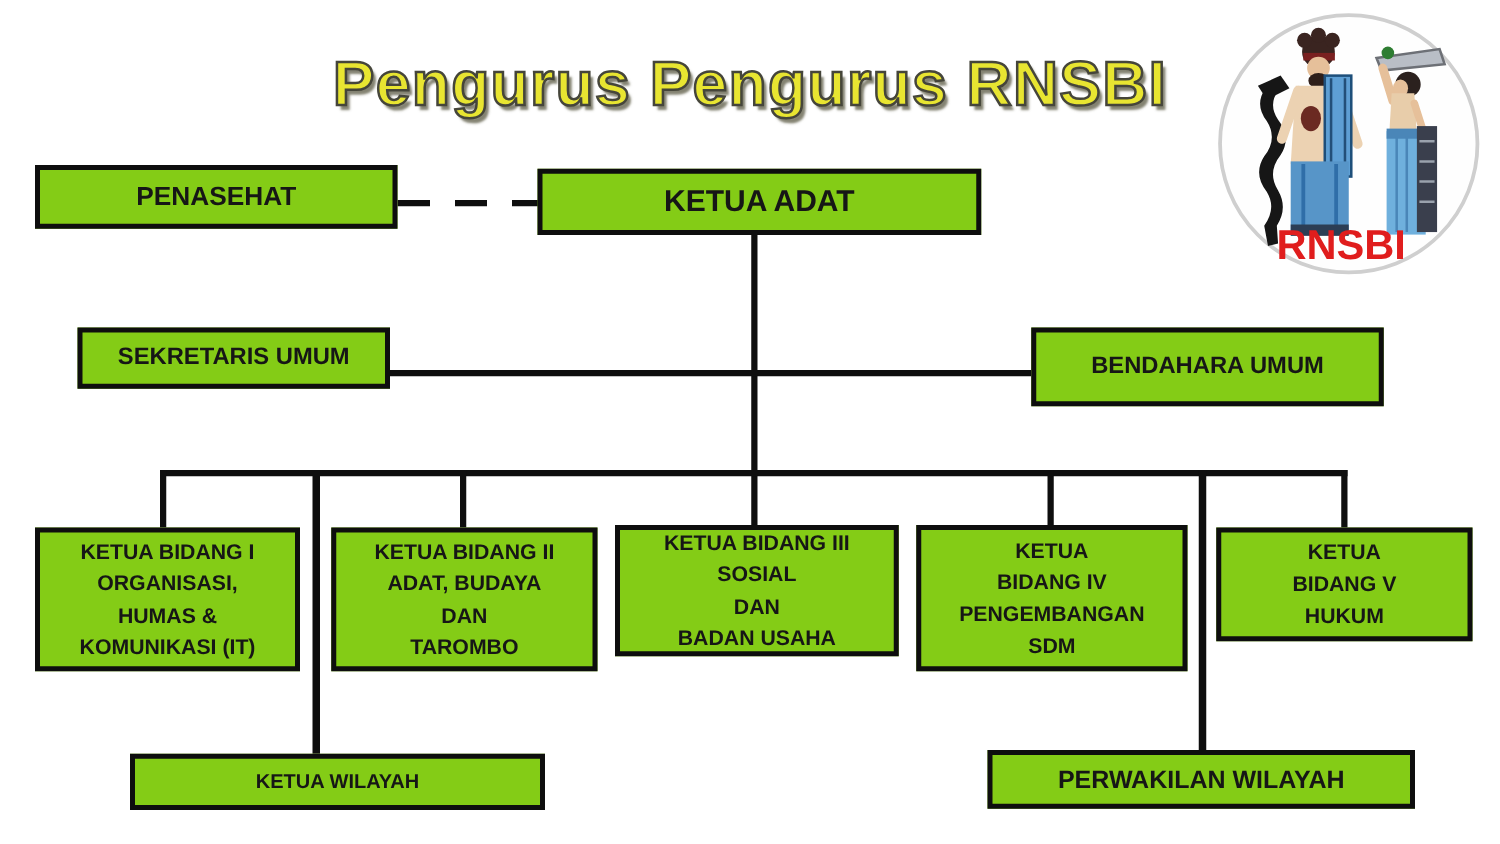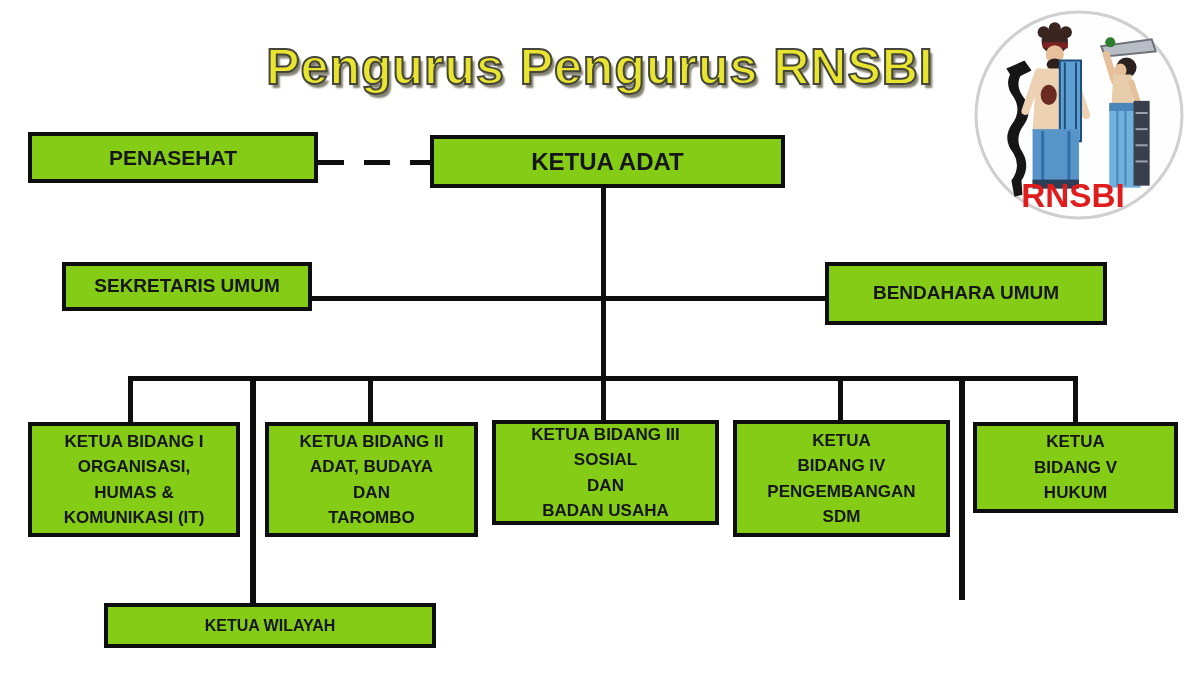--- a/index.html
+++ b/index.html
@@ -86,20 +86,21 @@
 DAN
 BADAN USAHA</div>
   <div class="node n-b4">KETUA
 BIDANG IV
 PENGEMBANGAN
 SDM</div>
   <div class="node n-b5">KETUA
 BIDANG V
 HUKUM</div>
   <div class="node n-kw">KETUA WILAYAH</div>
+  <div class="node n-pw">PERWAKILAN WILAYAH</div>
 
   <svg class="logo" viewBox="0 0 212 212">
     <circle cx="106" cy="106" r="102" fill="#fefefe" stroke="#cfcfcf" stroke-width="3"></circle>
 
     <g>
       <path d="M40 62 q-9 13 1 26 q9 14 -2 28 q-9 14 2 28 q8 13 -2 27 l3 16 l8 -2 l-1 -14 q9 -14 1 -28 q-9 -14 2 -28 q9 -14 -2 -28 q-8 -12 0 -23 Z" fill="#161616"></path>
       <path d="M34 60 l18 -8 l7 10 l-18 9 Z" fill="#161616"></path>
       <circle cx="82" cy="33" r="13" fill="#3a2420"></circle>
       <circle cx="71" cy="24" r="6" fill="#3a2420"></circle>
       <circle cx="82" cy="20" r="6" fill="#3a2420"></circle>

